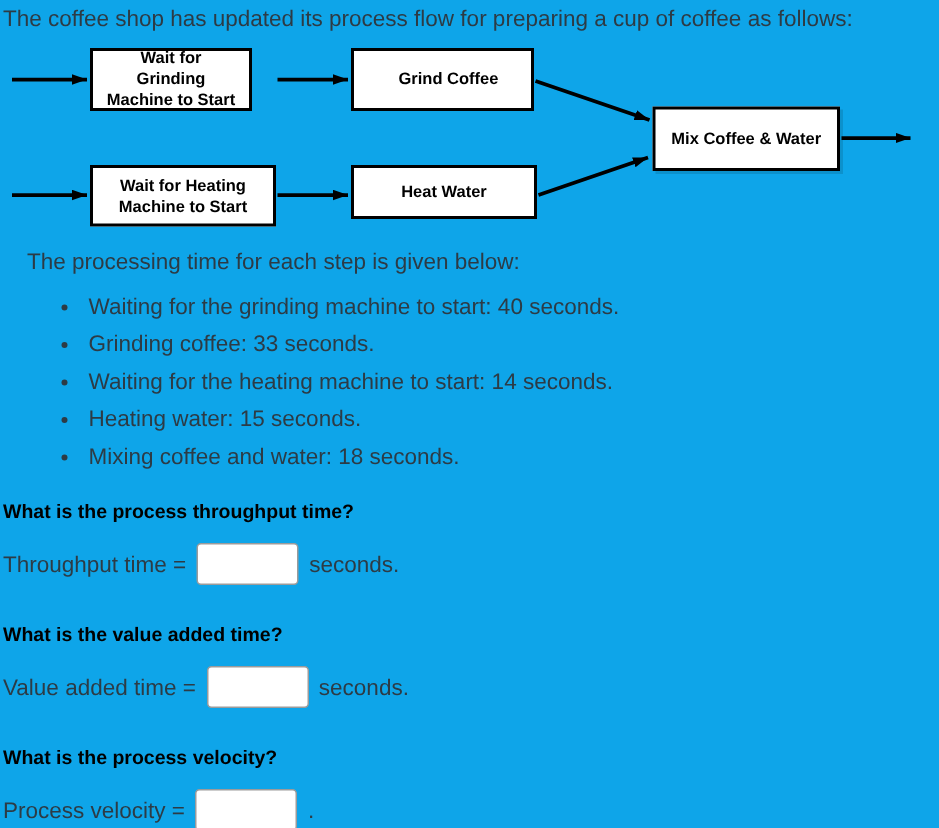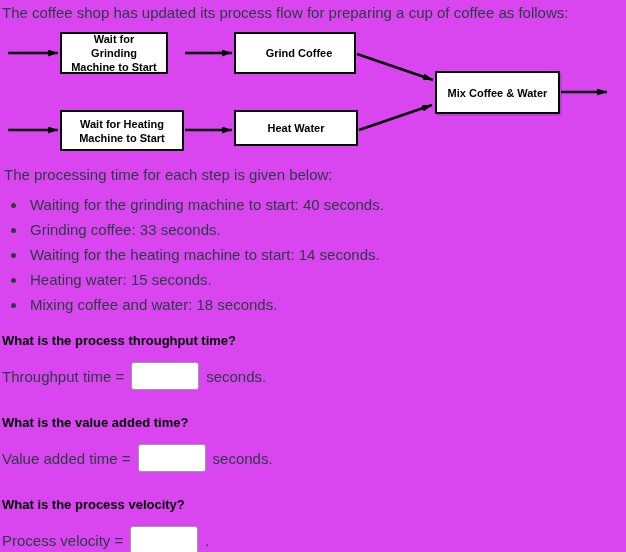--- a/index.html
+++ b/index.html
@@ -1,20 +1,20 @@
 <!DOCTYPE html>
 <html><head>
 <meta charset="utf-8">
 <style>
   html, body { margin: 0; padding: 0; background: #ffffff; }
   .page {
     position: relative;
     width: 626px;
     height: 552px;
-    background: #d946ef;
+    background: #0ea5e9;
     font-family: "Liberation Sans", sans-serif;
     font-size: 15px;
     color: #2d3b45;
     overflow: hidden;
   }
   .intro {
     margin: 0;
     padding: 3px 0 0 2px;
     line-height: 19px;
   }
@@ -39,31 +39,32 @@
     padding: 0 8px;
   }
   .box-wait-grinding { left: 60px;  top: 4px;  width: 108px; height: 42px; }
   .box-grind-coffee  { left: 234px; top: 4px;  width: 122px; height: 42px; padding-left: 16px; }
   .box-wait-heating  { left: 60px;  top: 82px; width: 124px; height: 41px; }
   .box-heat-water    { left: 234px; top: 82px; width: 124px; height: 36px; }
   .box-mix           { left: 435px; top: 43px; width: 125px; height: 43px; box-shadow: 2px 2px 0 rgba(0,0,0,0.12); }
   .arrows { position: absolute; left: 0; top: 0; }
   .section-intro {
     margin: 2px 0 0 0;
-    padding-left: 4px;
+    padding-left: 18px;
     line-height: 19px;
   }
   ul.times {
     margin: 12px 0 0 0;
     padding-left: 27px;
   }
   ul.times li {
     line-height: 17px;
     margin-bottom: 8px;
     padding-left: 3px;
+    margin-left: 29px;
   }
   .q-heading {
     margin: 20px 0 0 2px;
     font-weight: bold;
     font-size: 13px;
     line-height: 16px;
     color: #000000;
   }
   .q-heading.mt24 { margin-top: 24px; }
   .answer-row {

